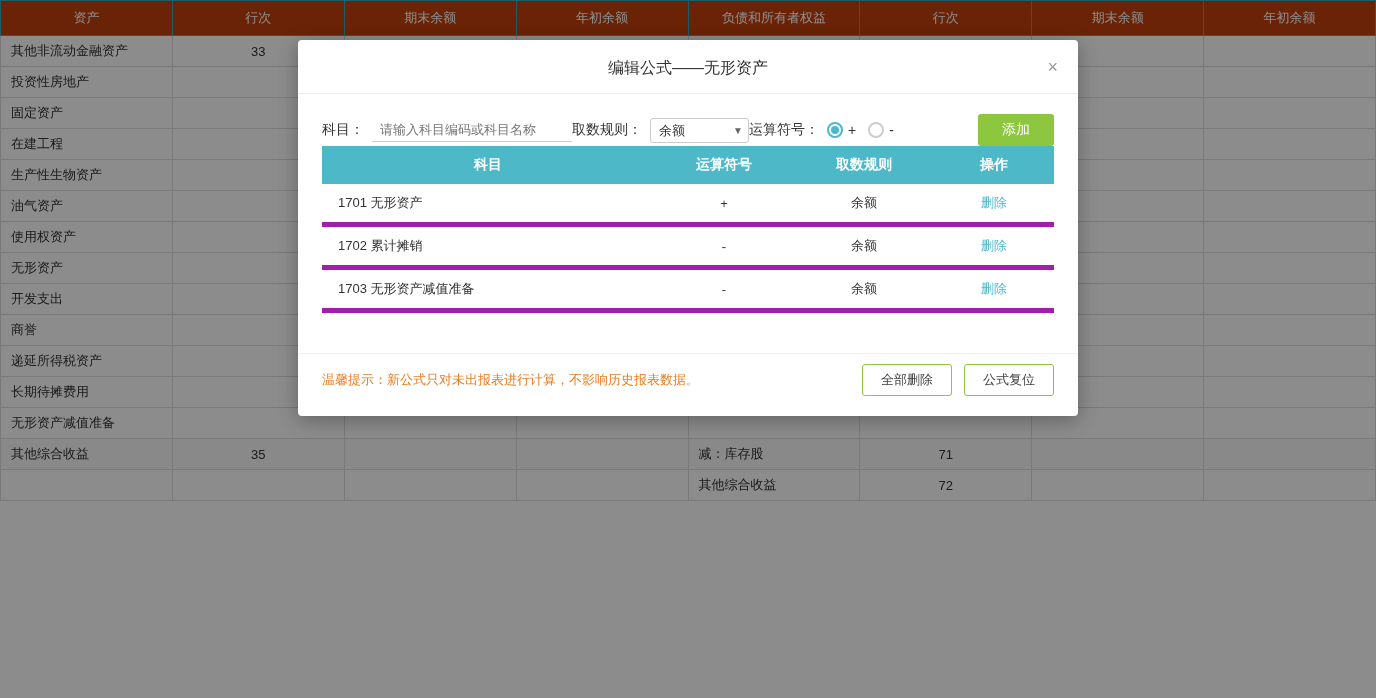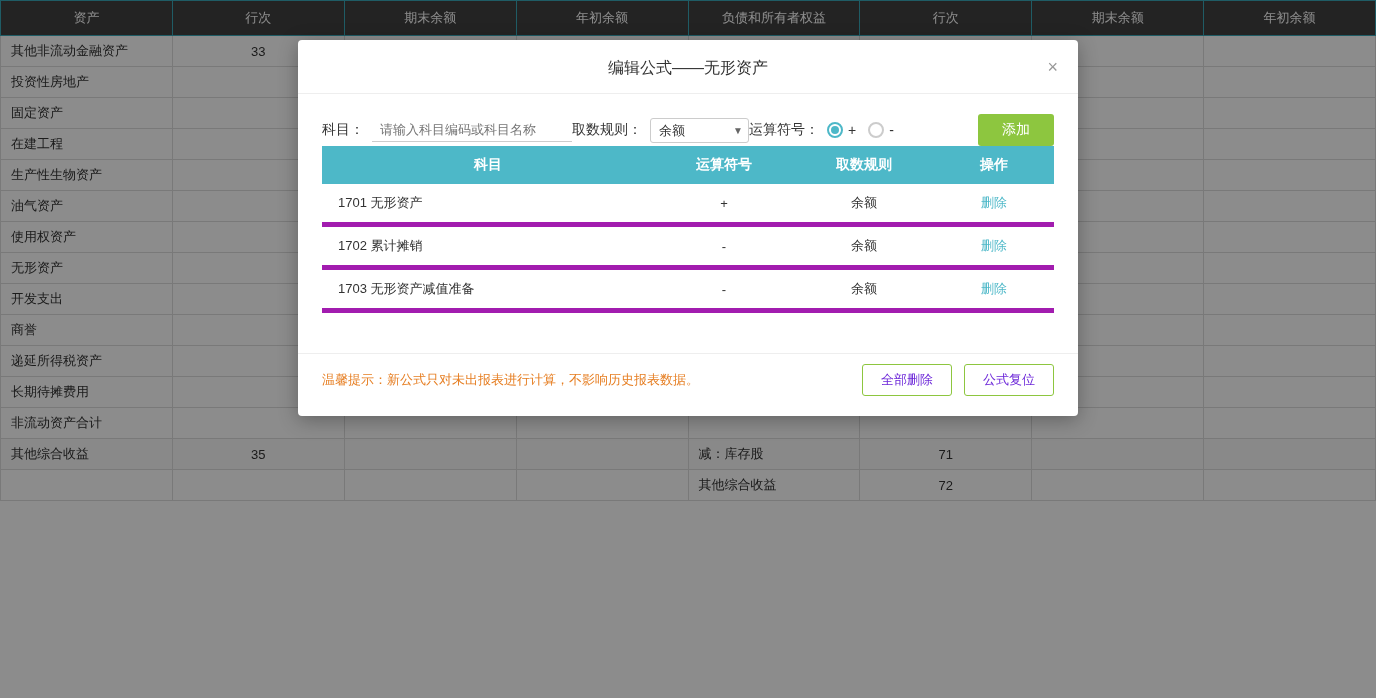--- a/index.html
+++ b/index.html
@@ -21,21 +21,21 @@
       overflow: hidden;
     }
 
     .bg-table {
       width: 100%;
       border-collapse: collapse;
       table-layout: fixed;
     }
 
     .bg-table th {
-      background: #404040;
+      background: #c2410c;
       color: #fff;
       text-align: center;
       padding: 8px 4px;
       border: 1px solid #3aa8b8;
       font-weight: normal;
       font-size: 13px;
     }
 
     .bg-table td {
       text-align: center;
@@ -272,21 +272,21 @@
     }
 
     .footer-btns {
       display: flex;
       gap: 12px;
     }
 
     .btn-outline {
       background: #fff;
       border: 1px solid #8dc63f;
-      color: #6d28d9;
+      color: #404040;
       border-radius: 3px;
       padding: 6px 18px;
       font-size: 13px;
       cursor: pointer;
     }
 
     .divider {
       height: 1px;
       background: #eee;
       margin: 0 0 0 0;
@@ -424,21 +424,21 @@
         <td class="left-text">长期待摊费用</td>
         <td></td>
           <td></td>
           <td></td>
         <td></td>
           <td></td>
           <td></td>
           <td></td>
       </tr>
       <tr>
-        <td class="left-text">非流动资产合计</td>
+        <td class="left-text">无形资产减值准备</td>
         <td></td>
           <td></td>
           <td></td>
         <td></td>
           <td></td>
           <td></td>
           <td></td>
       </tr>
       <tr style="background:#f9f9f9;">
         <td class="left-text">其他综合收益</td>

